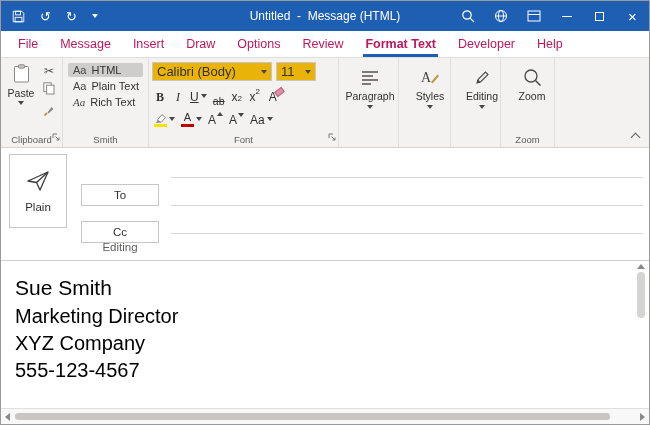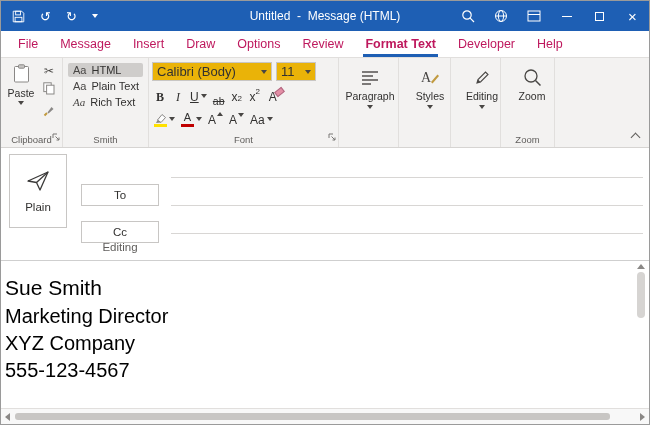--- a/index.html
+++ b/index.html
@@ -80,21 +80,21 @@
   .addr-btn{position:absolute;left:80px;width:78px;height:22px;border:1px solid #c8c6c4;background:#fff;display:flex;align-items:center;justify-content:center;gap:7px;font-size:11.5px;color:#323130;}
   .btn-from{top:8px;}
   .btn-to{top:36px;}
   .btn-cc{top:73px;}
   .subject-label{position:absolute;left:80px;top:93px;width:78px;text-align:center;font-size:11.5px;color:#605e5c;}
   .fline{position:absolute;left:170px;right:6px;height:0;border-bottom:1px solid #d8d6d4;}
   .fline-from{top:29px;}
   .fline-to{top:57px;}
   .fline-cc{top:85px;}
   
-  .msg-body{position:relative;height:147px;background:#fff;padding:12px 20px 0 4px;color:#000;}
+  .msg-body{position:relative;height:147px;background:#fff;padding:12px 20px 0 14px;color:#000;}
   .msg-line1{font-size:21px;line-height:30px;}
   .msg-line{font-size:20px;line-height:27px;}
   .vscroll{position:absolute;right:2px;top:3px;width:12px;bottom:3px;display:flex;flex-direction:column;align-items:center;}
   .v-arrow-up{width:0;height:0;border-left:4px solid transparent;border-right:4px solid transparent;border-bottom:5px solid #8a8886;margin-bottom:3px;}
   .v-thumb{width:8px;height:46px;background:#d6d4d2;border-radius:4px;}
   
   .hscroll{height:16px;background:#f8f8f8;border-top:1px solid #e1dfdd;display:flex;align-items:center;padding:0 4px;}
   .h-arrow-left{width:0;height:0;border-top:4px solid transparent;border-bottom:4px solid transparent;border-right:5px solid #8a8886;}
   .h-arrow-right{width:0;height:0;border-top:4px solid transparent;border-bottom:4px solid transparent;border-left:5px solid #8a8886;}
   .h-track{flex:1;display:flex;align-items:center;margin:0 5px;}

